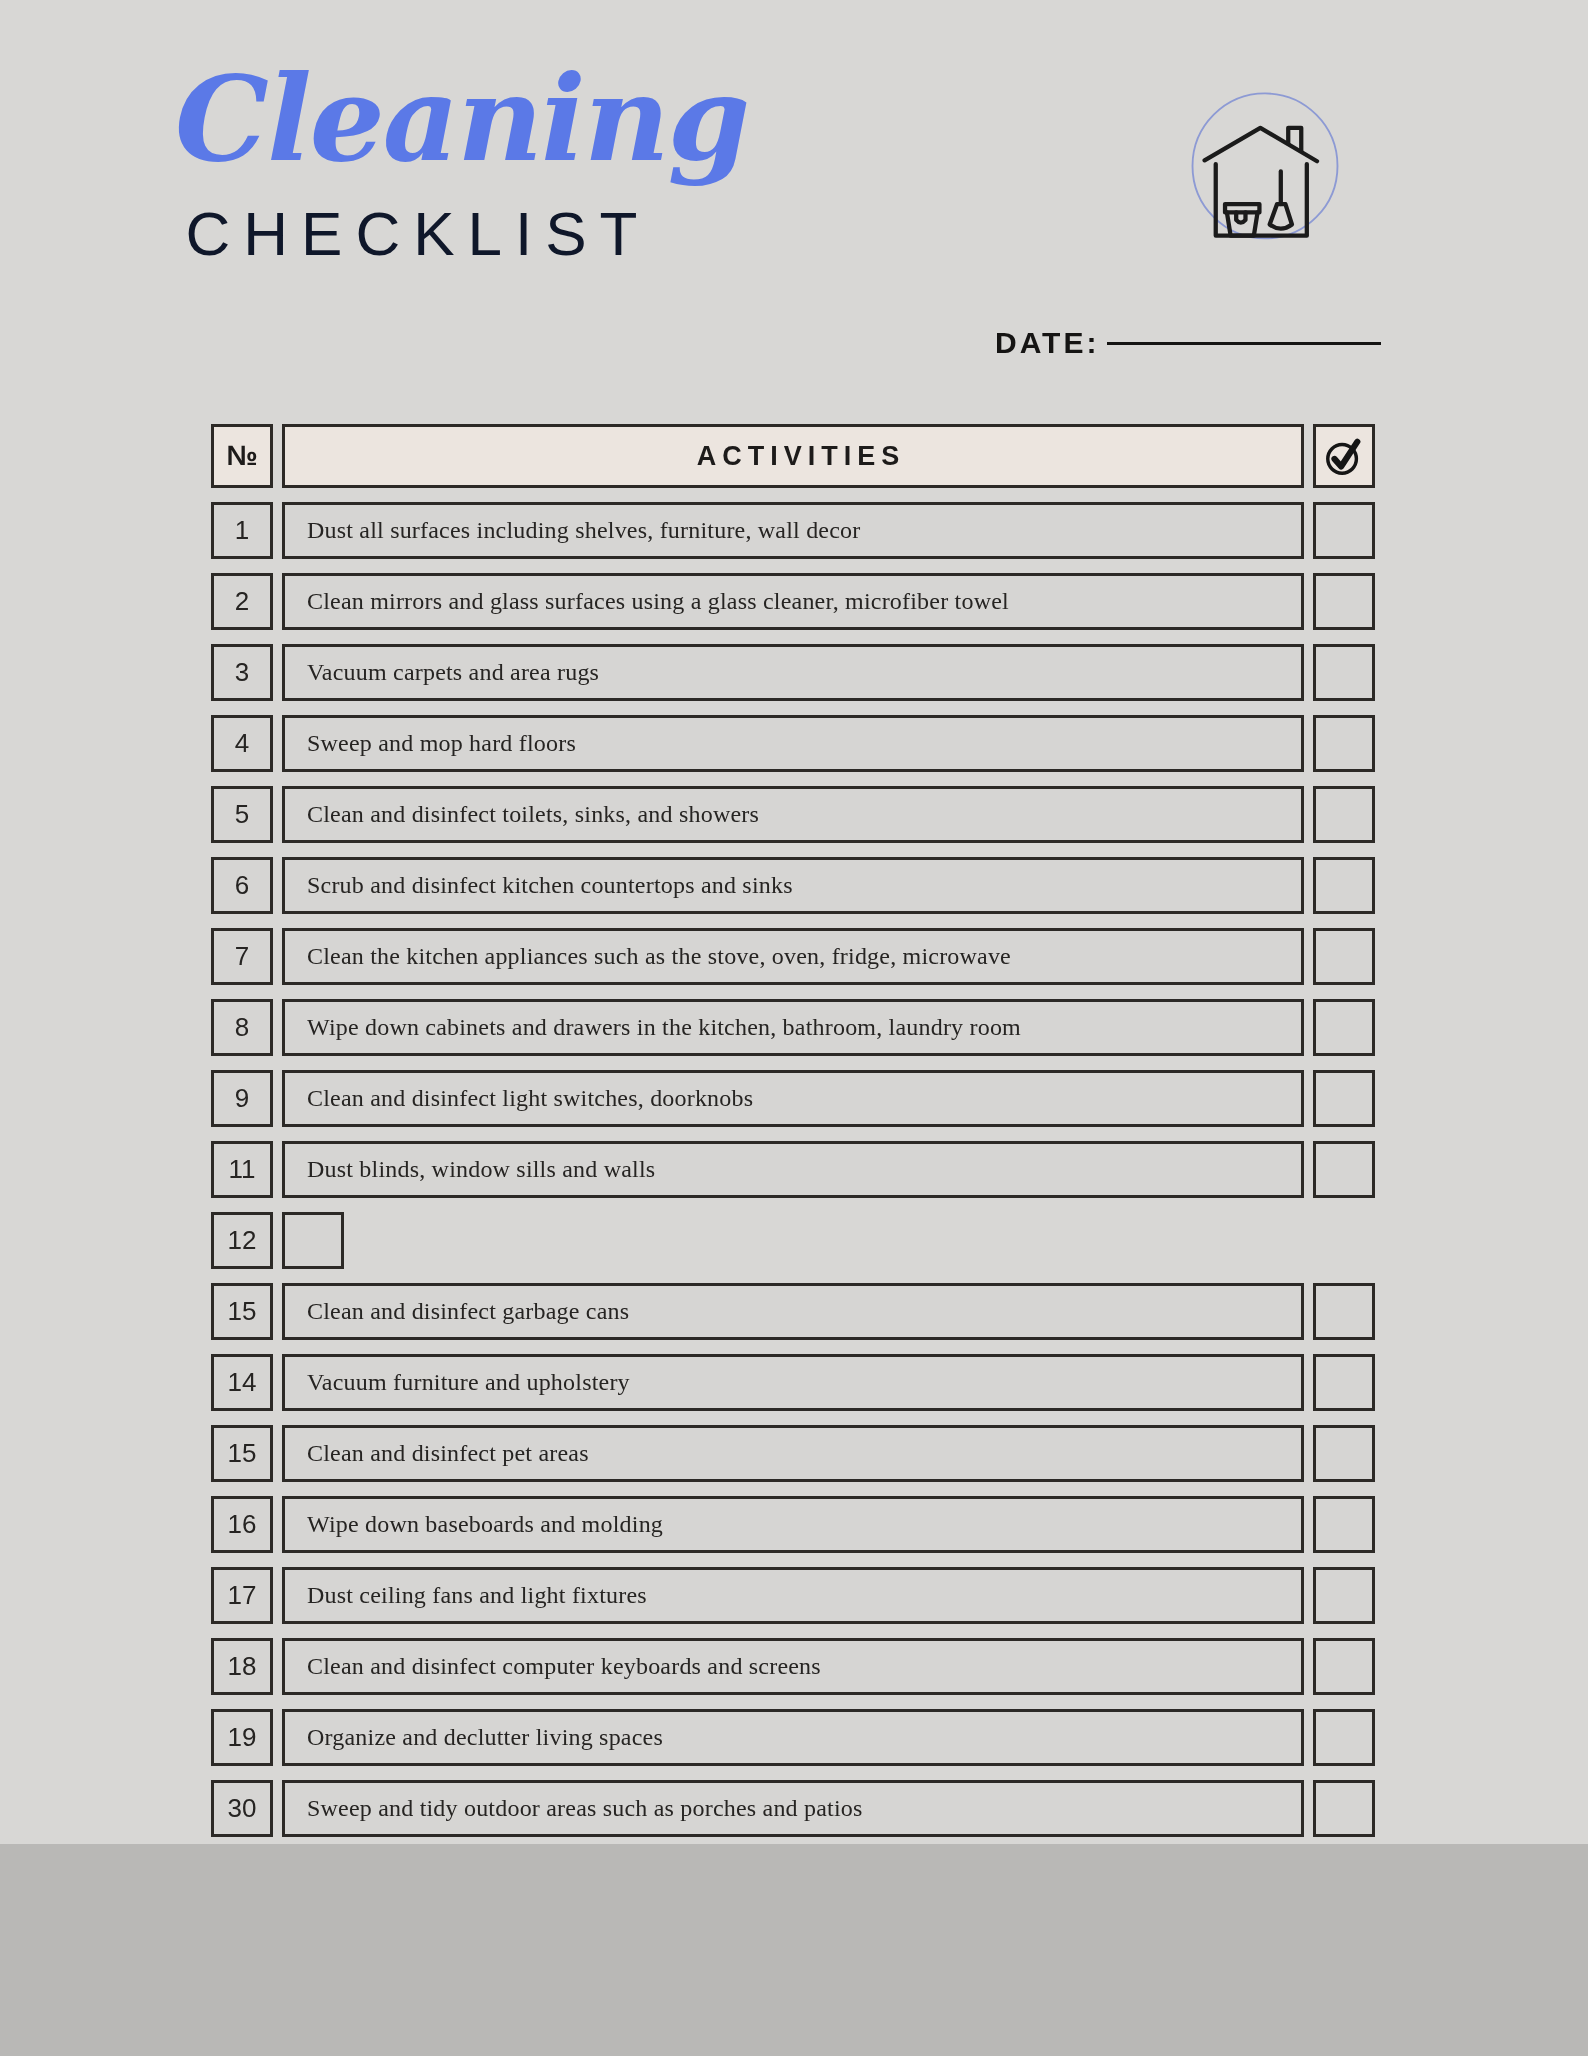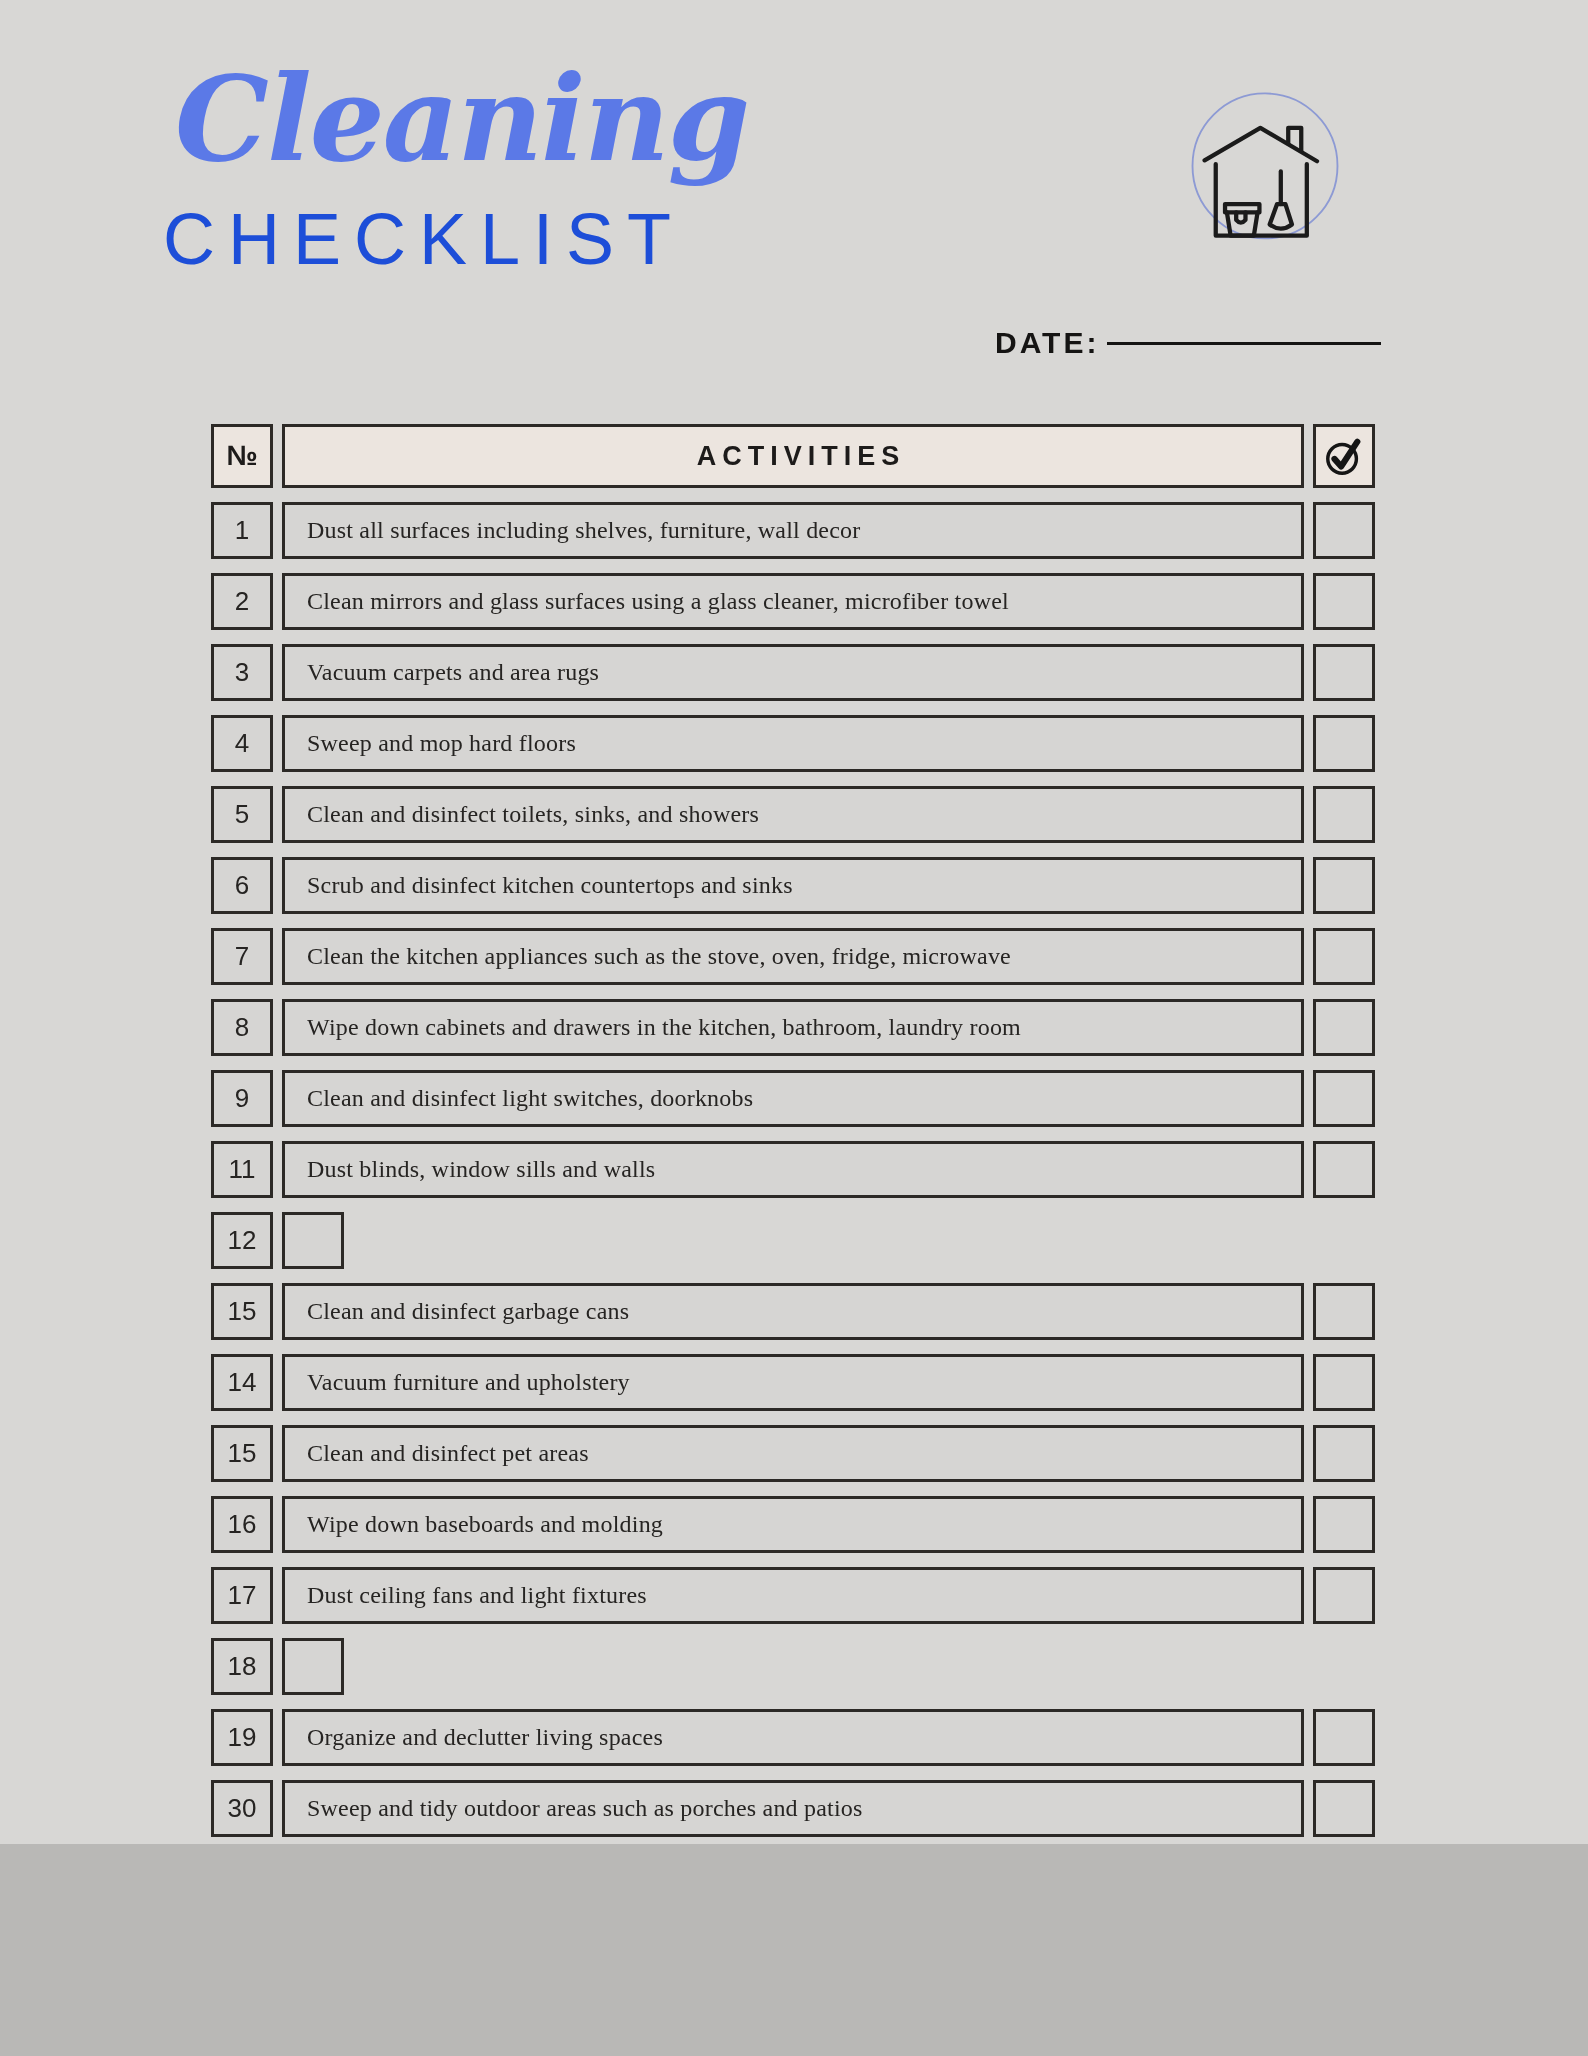--- a/index.html
+++ b/index.html
@@ -23,24 +23,24 @@
     font-weight: bold;
     font-size: 118px;
     line-height: 1.2;
     color: #5b79e7;
     letter-spacing: -2px;
   }
   .title-caps {
     position: absolute;
     left: 163px; top: 198px; width: 510px;
     text-align: center;
-    font-size: 72px;
+    font-size: 62px;
     font-weight: 400;
     letter-spacing: 13px;
-    color: #1d4ed8;
+    color: #0f172a;
     white-space: nowrap;
   }
 
   
   .logo {
     position: absolute;
     left: 1186px; top: 86px;
     width: 158px; height: 158px;
   }
   .logo svg { width: 100%; height: 100%; display: block; }
@@ -329,20 +329,23 @@
     <div class="cell act-col">
       <span>Dust ceiling fans and light fixtures</span>
     </div>
     <div class="cell check-col"></div>
   </div>
 
   <div class="trow data-row">
     <div class="cell num-col">
       <span>18</span>
     </div>
+    <div class="cell act-col">
+      <span>Clean and disinfect computer keyboards and screens</span>
+    </div>
     <div class="cell check-col"></div>
   </div>
 
   <div class="trow data-row">
     <div class="cell num-col">
       <span>19</span>
     </div>
     <div class="cell act-col">
       <span>Organize and declutter living spaces</span>
     </div>

